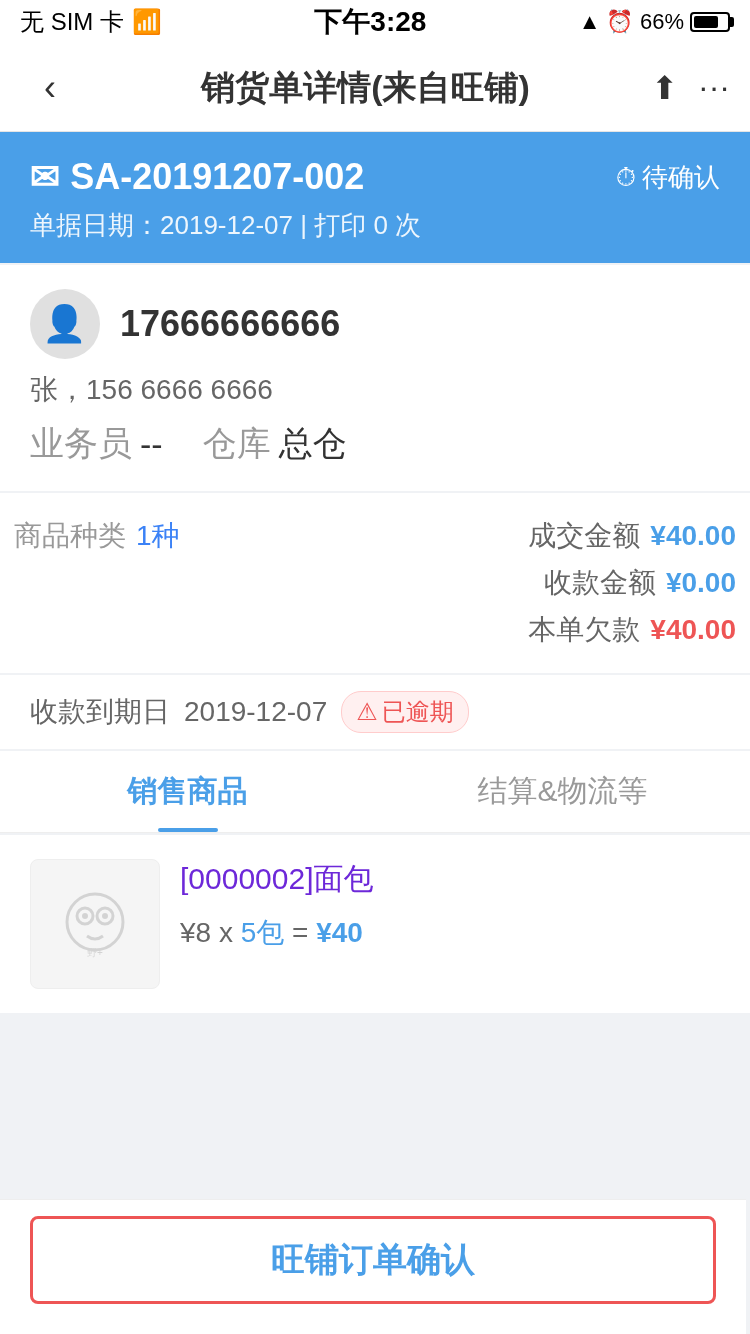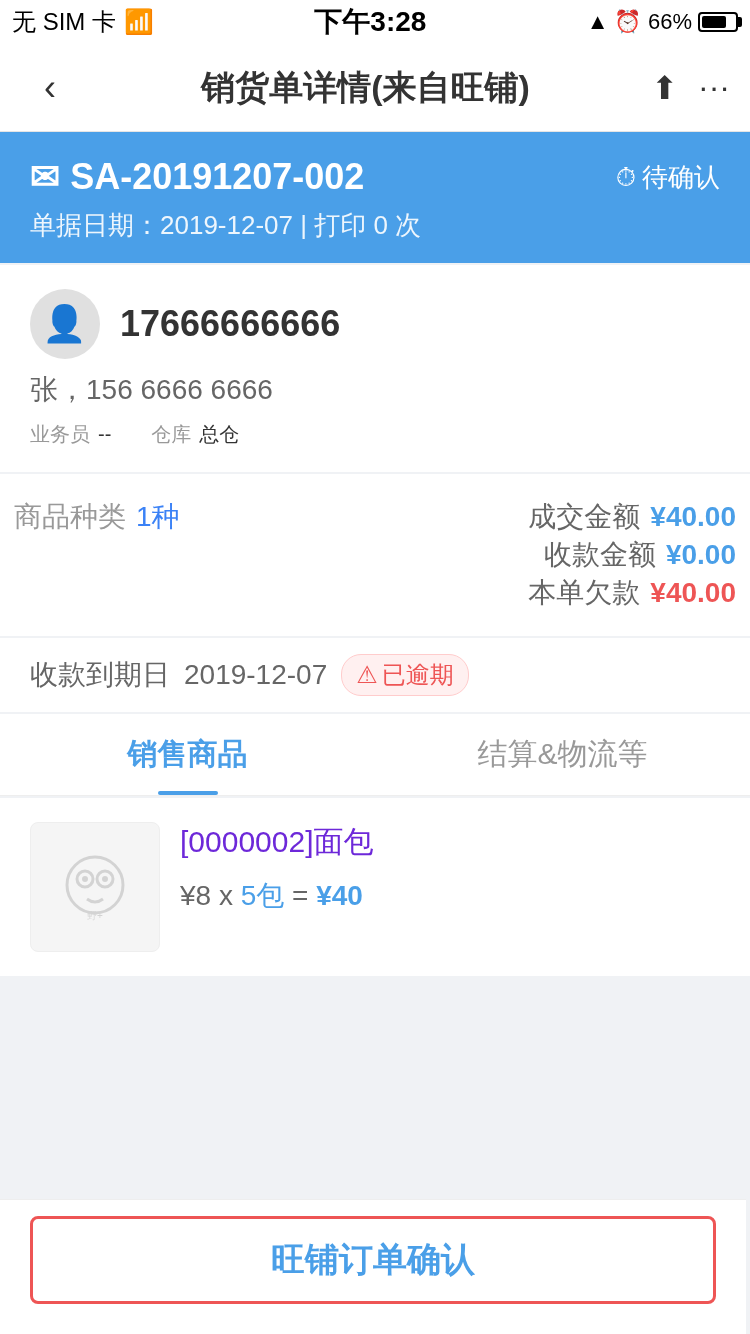--- a/index.html
+++ b/index.html
@@ -14,21 +14,21 @@
     }
 
     
     .status-bar {
       width: 750px;
       height: 44px;
       background: #fff;
       display: flex;
       align-items: center;
       justify-content: space-between;
-      padding: 0 12px;
+      padding: 0 20px;
       font-size: 24px;
       color: #000;
     }
     .status-left { display: flex; align-items: center; gap: 8px; }
     .status-center { font-weight: 600; font-size: 28px; }
     .status-right { display: flex; align-items: center; gap: 6px; font-size: 22px; }
     .battery-icon {
       width: 40px; height: 20px; border: 2px solid #000; border-radius: 4px;
       position: relative; display: inline-block;
     }
@@ -107,21 +107,21 @@
       font-size: 36px; color: #888;
     }
     .customer-phone {
       font-size: 36px; font-weight: 600; color: #333;
     }
     .customer-name {
       font-size: 28px; color: #666; margin-bottom: 12px;
     }
     .customer-info-row {
       display: flex; align-items: flex-start; gap: 40px;
-      font-size: 20px; color: #666;
+      font-size: 34px; color: #666;
     }
     .customer-info-item {
       display: flex; align-items: center; gap: 8px;
     }
     .info-label { color: #999; }
     .info-value { color: #333; }
 
     
     .summary-card {
       background: #fff;
@@ -133,21 +133,21 @@
     }
     .summary-left {
       display: flex; flex-direction: column; gap: 8px;
     }
     .summary-item {
       font-size: 28px; color: #666;
       display: flex; align-items: center; gap: 10px;
     }
     .summary-value { color: #3b82f6; }
     .summary-right {
-      display: flex; flex-direction: column; align-items: flex-end; gap: 0;
+      display: flex; flex-direction: column; align-items: flex-end; gap: 9px;
     }
     .amount-row {
       display: flex; align-items: center; gap: 10px; font-size: 28px;
     }
     .amount-label { color: #666; }
     .amount-value { color: #4a9fe8; font-weight: 600; }
     .amount-value-red { color: #e55; font-weight: 600; }
 
     
     .due-card {

